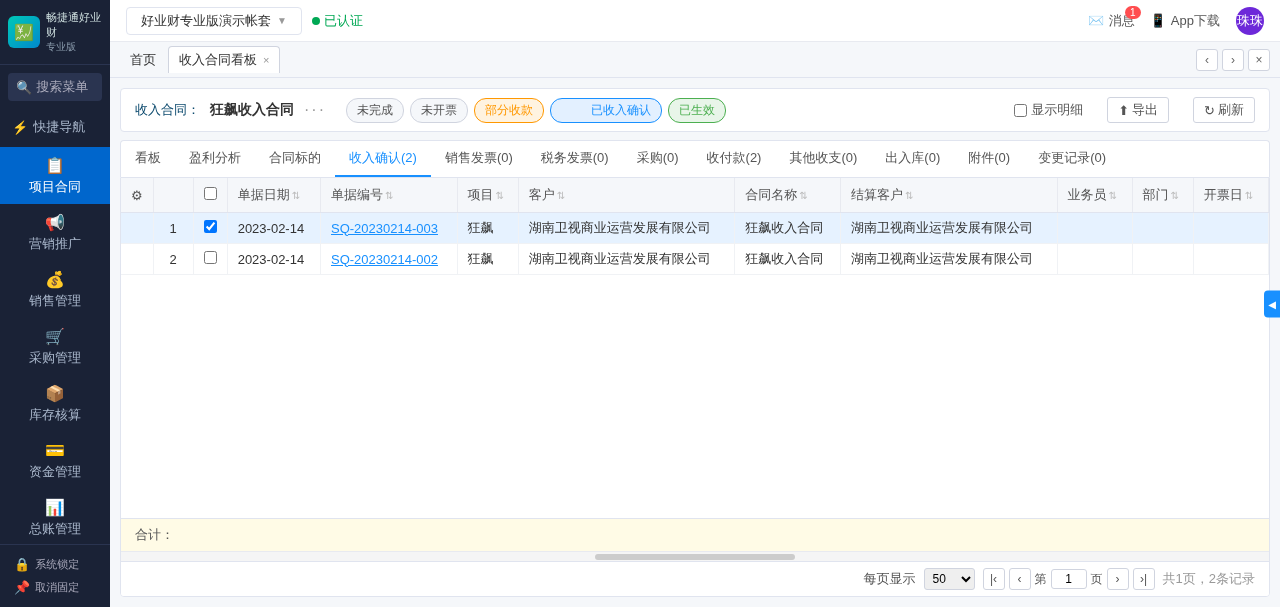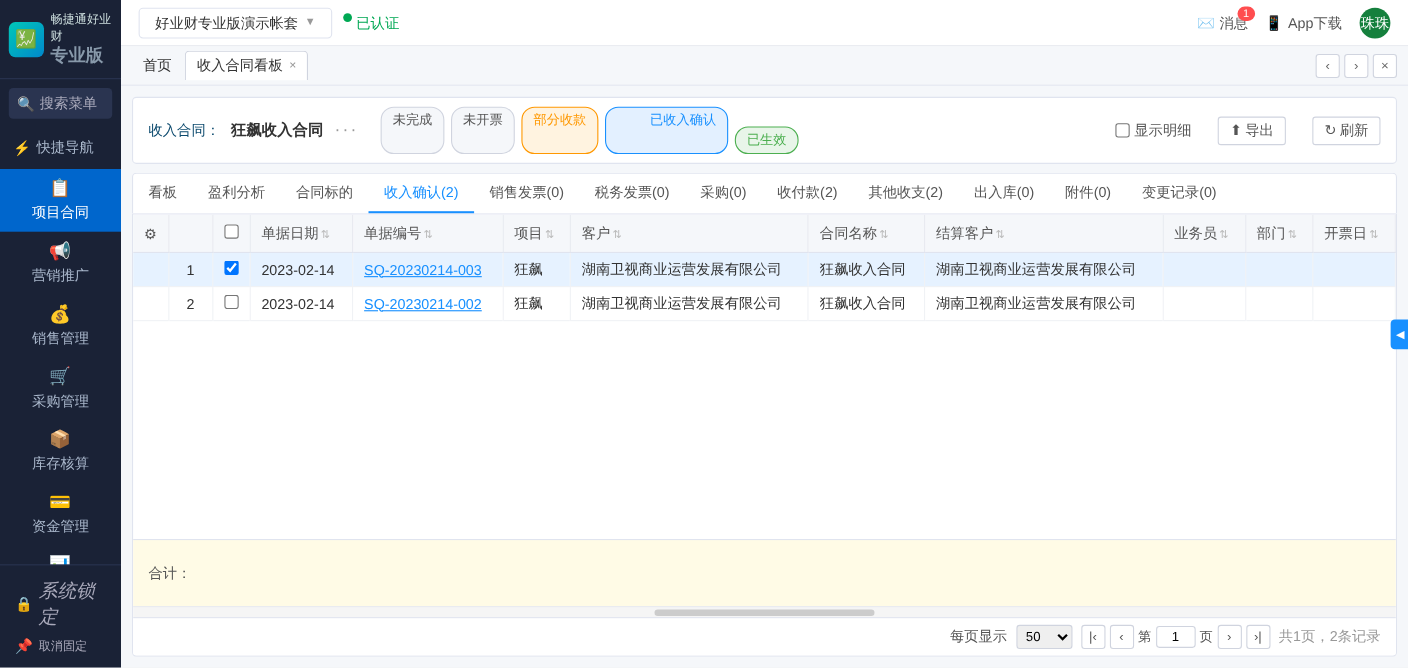--- a/index.html
+++ b/index.html
@@ -19,46 +19,46 @@
     .nav-item-icon { width: 20px; height: 20px; display: flex; align-items: center; justify-content: center; font-size: 16px; }
     .sidebar-bottom { padding: 8px; border-top: 1px solid #2a3450; }
     .sidebar-bottom-item { display: flex; align-items: center; gap: 5px; color: #aab; font-size: 11px; padding: 4px 6px; cursor: pointer; border-radius: 4px; }
 
     
     .main { flex: 1; display: flex; flex-direction: column; overflow: hidden; }
     
     
     .topbar { background: #fff; border-bottom: 1px solid #e8eaf0; display: flex; align-items: center; padding: 0 16px; height: 42px; gap: 10px; flex-shrink: 0; }
     .topbar-company { display: flex; align-items: center; gap: 6px; border: 1px solid #e0e4ef; border-radius: 4px; padding: 4px 14px; cursor: pointer; font-size: 12px; color: #333; }
-    .topbar-verified { display: flex; align-items: flex-start; gap: 4px; color: #00a854; font-size: 12px; }
+    .topbar-verified { display: flex; align-items: center; gap: 4px; color: #00a854; font-size: 12px; }
     .topbar-verified-dot { width: 8px; height: 8px; background: #00a854; border-radius: 50%; }
     .topbar-right { margin-left: auto; display: flex; align-items: center; gap: 16px; }
     .topbar-action { display: flex; align-items: center; gap: 4px; cursor: pointer; color: #555; font-size: 12px; position: relative; }
     .badge { position: absolute; top: -6px; right: -6px; background: #ff4d4f; color: #fff; border-radius: 8px; font-size: 10px; padding: 1px 4px; min-width: 16px; text-align: center; }
-    .topbar-avatar { width: 28px; height: 28px; background: #15803d; border-radius: 50%; display: flex; align-items: center; justify-content: center; color: #fff; font-size: 12px; cursor: pointer; }
+    .topbar-avatar { width: 28px; height: 28px; background: #6d28d9; border-radius: 50%; display: flex; align-items: center; justify-content: center; color: #fff; font-size: 12px; cursor: pointer; }
 
     
     .page-tabs { background: #f5f7fa; border-bottom: 1px solid #e0e4ef; display: flex; align-items: center; padding: 0 10px; height: 36px; gap: 2px; flex-shrink: 0; }
     .page-tab { display: flex; align-items: center; gap: 4px; padding: 4px 10px; border-radius: 4px 4px 0 0; font-size: 12px; cursor: pointer; color: #555; background: #e8eaf0; border: 1px solid #d0d4df; border-bottom: none; }
     .page-tab.home { background: transparent; border: none; color: #333; }
     .page-tab.active { background: #fff; color: #333; border-color: #d0d4df; }
     .page-tab-close { color: #999; font-size: 11px; margin-left: 2px; }
     .page-tabs-controls { margin-left: auto; display: flex; gap: 4px; }
     .tab-ctrl-btn { width: 22px; height: 22px; display: flex; align-items: center; justify-content: center; cursor: pointer; color: #666; border: 1px solid #d0d4df; border-radius: 3px; background: #fff; font-size: 12px; }
 
     
     .content { flex: 1; overflow: hidden; display: flex; flex-direction: column; background: #f5f7fa; padding: 10px; gap: 8px; }
     
     
     .contract-header { background: #fff; border: 1px solid #e0e4ef; border-radius: 4px; padding: 8px 14px; display: flex; align-items: center; gap: 10px; flex-shrink: 0; }
     .status-btns { display: flex; gap: 6px; margin-left: 10px; }
     .status-btn { padding: 3px 10px; border-radius: 12px; font-size: 12px; cursor: pointer; border: 1px solid #d0d4df; background: #f5f7fa; color: #555; }
     .status-btn.active-orange { background: #fff3e0; border-color: #ff9800; color: #ff9800; }
     .status-btn.active-blue { background: #e3f0ff; border-color: #1890ff; color: #1890ff; padding-left: 40px; }
-    .status-btn.active-green { background: #e8f5e9; border-color: #4caf50; color: #4caf50; margin-top: 18px; }
+    .status-btn.active-green { background: #e8f5e9; border-color: #4caf50; color: #4caf50; }
     .contract-actions { margin-left: auto; display: flex; gap: 24px; }
     .contract-action-btn { padding: 3px 10px; font-size: 12px; cursor: pointer; border: 1px solid #d0d4df; border-radius: 3px; background: #fff; color: #555; display: flex; align-items: center; gap: 3px; }
 
     
     .inner-tabs { background: #fff; border: 1px solid #e0e4ef; border-radius: 4px 4px 0 0; display: flex; border-bottom: none; flex-shrink: 0; }
     .inner-tab { padding: 8px 14px; font-size: 13px; cursor: pointer; color: #555; border-bottom: 2px solid transparent; white-space: nowrap; }
     .inner-tab.active { color: #1890ff; border-bottom-color: #1890ff; }
 
     
     .table-area { background: #fff; border: 1px solid #e0e4ef; border-radius: 0 0 4px 4px; flex: 1; display: flex; flex-direction: column; overflow: hidden; }
@@ -70,21 +70,21 @@
     thead th.num-col { width: 40px; text-align: center; }
     thead th.check-col { width: 30px; text-align: center; }
     tbody tr { border-bottom: 1px solid #f0f2f5; }
     tbody tr.selected { background: #e6f2ff; }
     tbody td { padding: 6px 10px; border-right: 1px solid #f0f2f5; color: #333; white-space: nowrap; }
     tbody td.link { color: #1890ff; cursor: pointer; text-decoration: underline; }
     tbody td.center { text-align: center; }
     .sort-icon { color: #bbb; font-size: 10px; margin-left: 2px; }
     
     
-    .total-row { background: #fffbe6; padding: 21px 14px; border-top: 1px solid #e0e4ef; font-size: 12px; color: #555; flex-shrink: 0; }
+    .total-row { background: #fffbe6; padding: 7px 14px; border-top: 1px solid #e0e4ef; font-size: 12px; color: #555; flex-shrink: 0; }
     
     
     .hscrollbar { height: 10px; background: #f5f5f5; display: flex; align-items: center; padding: 0 4px; border-top: 1px solid #e8eaf0; flex-shrink: 0; }
     .hscrollbar-thumb { width: 200px; height: 6px; background: #ccc; border-radius: 3px; margin: 0 auto; cursor: pointer; }
 
     
     .pagination { background: #fff; border-top: 1px solid #e0e4ef; padding: 6px 14px; display: flex; align-items: center; justify-content: flex-end; gap: 8px; font-size: 12px; color: #555; flex-shrink: 0; }
     .page-size-select { border: 1px solid #d0d4df; border-radius: 3px; padding: 2px 4px; font-size: 12px; }
     .page-nav { display: flex; align-items: center; gap: 4px; }
     .page-nav-btn { width: 22px; height: 22px; border: 1px solid #d0d4df; border-radius: 3px; background: #fff; cursor: pointer; display: flex; align-items: center; justify-content: center; color: #555; font-size: 12px; }
@@ -95,21 +95,21 @@
     .right-sidebar-btn { position: fixed; right: 0; top: 50%; transform: translateY(-50%); background: #1890ff; color: #fff; width: 16px; padding: 8px 2px; cursor: pointer; border-radius: 4px 0 0 4px; display: flex; align-items: center; justify-content: center; font-size: 12px; writing-mode: vertical-rl; }
   </style>
 </head>
 <body>
 
 <div class="sidebar">
   <div class="sidebar-logo">
     <div class="sidebar-logo-icon">💹</div>
     <div>
       <div style="font-size:11px;color:#cdd;">畅捷通好业财</div>
-      <div style="font-size:16px;color:#89a;font-weight:bold;">专业版</div>
+      <div style="font-size:10px;color:#89a;">专业版</div>
     </div>
   </div>
   <div class="sidebar-search">
     <button class="sidebar-search-btn">
       <span>🔍</span>
       <span>搜索菜单</span>
     </button>
   </div>
   <div style="padding:4px 8px 6px;">
     <div style="display:flex;align-items:center;gap:5px;padding:5px 4px;color:#aab8cc;font-size:11px;cursor:pointer;">
@@ -144,21 +144,21 @@
     </div>
     <div class="nav-item">
       <div class="nav-item-icon">📊</div>
       <span>总账管理</span>
     </div>
 
   </div>
   <div class="sidebar-bottom">
     <div class="sidebar-bottom-item">
       <span>🔒</span>
-      <span style="font-size:17px;font-style:italic;">系统锁定</span>
+      <span style="font-size:11px;">系统锁定</span>
     </div>
     <div class="sidebar-bottom-item">
       <span>📌</span>
       <span style="font-size:11px;">取消固定</span>
     </div>
   </div>
 </div>
 
 <div class="main">
 
@@ -234,21 +234,21 @@
     <div style="flex:1;display:flex;flex-direction:column;overflow:hidden;">
       <div class="inner-tabs">
         <div class="inner-tab">看板</div>
         <div class="inner-tab">盈利分析</div>
         <div class="inner-tab">合同标的</div>
         <div class="inner-tab active">收入确认(2)</div>
         <div class="inner-tab">销售发票(0)</div>
         <div class="inner-tab">税务发票(0)</div>
         <div class="inner-tab">采购(0)</div>
         <div class="inner-tab">收付款(2)</div>
-        <div class="inner-tab">其他收支(2)</div>
+        <div class="inner-tab">其他收支(0)</div>
         <div class="inner-tab">出入库(0)</div>
         <div class="inner-tab">附件(0)</div>
         <div class="inner-tab">变更记录(0)</div>
       </div>
 
       <div class="table-area">
         <div class="table-scroll">
           <table>
             <thead>
               <tr>

